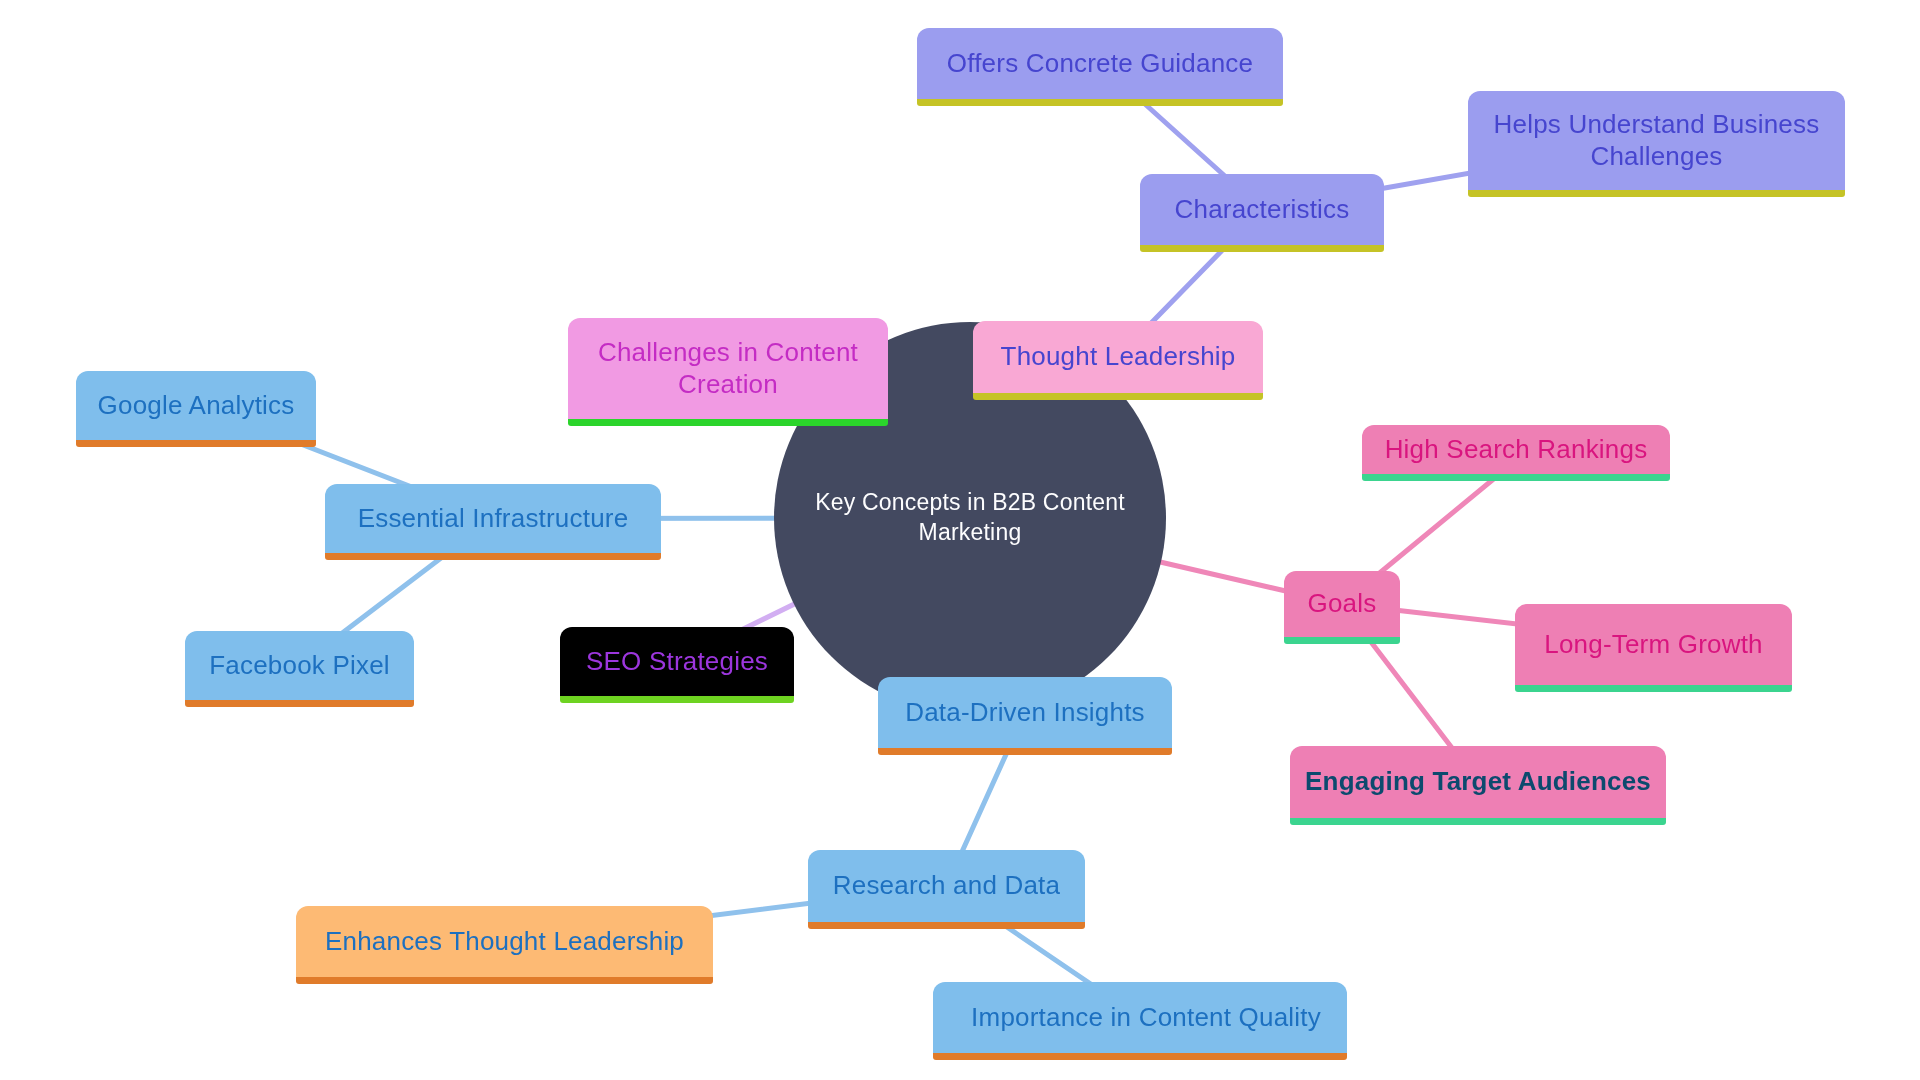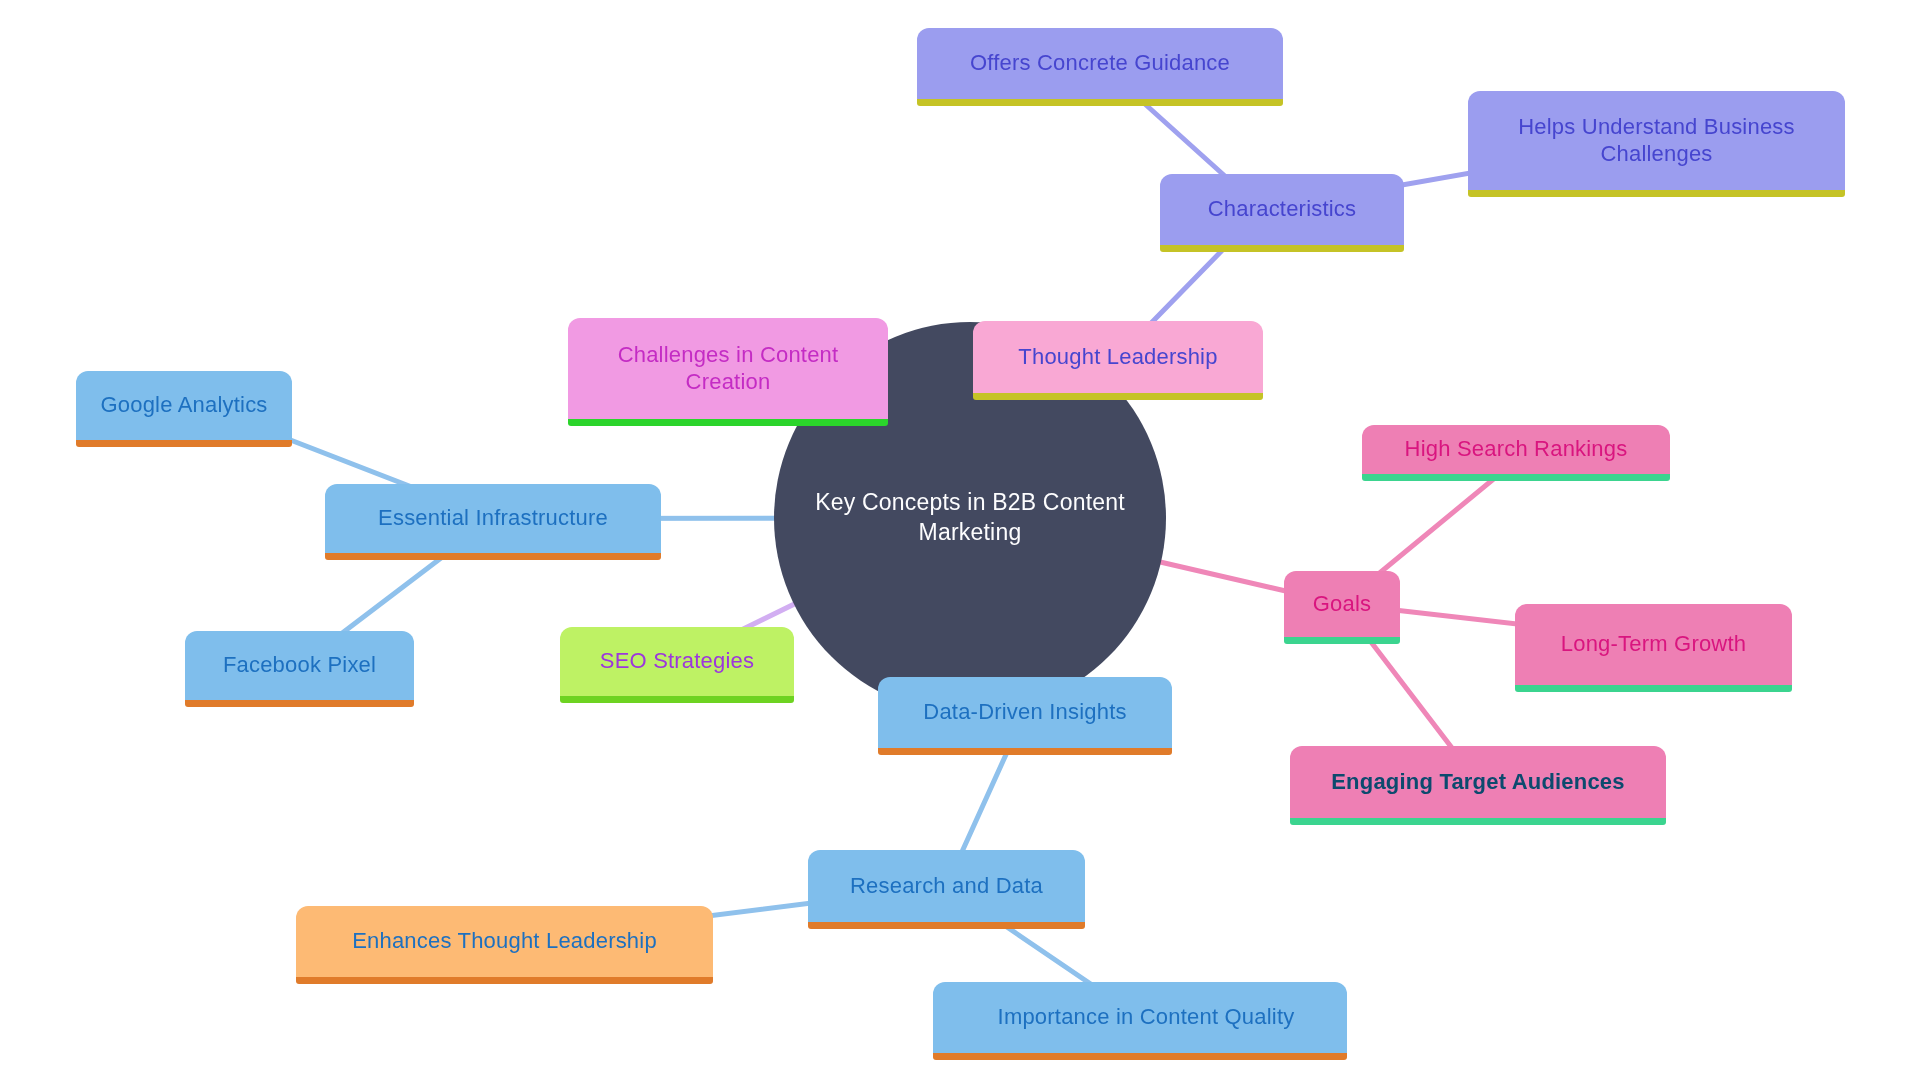--- a/index.html
+++ b/index.html
@@ -38,21 +38,21 @@
   }
   .node {
     position: absolute;
     z-index: 3;
     box-sizing: border-box;
     display: flex;
     align-items: center;
     justify-content: center;
     text-align: center;
     border-radius: 12px 12px 3px 3px;
-    font-size: 22px;
+    font-size: 26px;
     font-weight: 500;
     line-height: 1.22;
     padding: 0 12px;
     letter-spacing: 0.2px;
   }
 </style>
 </head>
 <body>
 
 <div id="canvas">
@@ -78,39 +78,39 @@
   <div id="central-topic" style="left: 774px; top: 322px; width: 392px; height: 392px; background: rgb(67, 73, 96); color: rgb(253, 253, 254);">
     <div class="central-label">Key Concepts in B2B Content Marketing</div>
   </div>
 
 <div class="node" style="left: 917px; top: 28px; width: 366px; height: 78px; background: rgb(155, 157, 239); color: rgb(70, 69, 207); border-bottom: 7px solid rgb(197, 195, 38);">
       <span>Offers Concrete Guidance</span>
     </div>
     <div class="node" style="left: 1468px; top: 91px; width: 377px; height: 106px; background: rgb(155, 157, 239); color: rgb(70, 69, 207); border-bottom: 7px solid rgb(197, 195, 38);">
       <span>Helps Understand Business Challenges</span>
     </div>
-    <div class="node" style="left: 1140px; top: 174px; width: 244px; height: 78px; background: rgb(155, 157, 239); color: rgb(70, 69, 207); border-bottom: 7px solid rgb(197, 195, 38); margin-left: 20px;">
+    <div class="node" style="left: 1140px; top: 174px; width: 244px; height: 78px; background: rgb(155, 157, 239); color: rgb(70, 69, 207); border-bottom: 7px solid rgb(197, 195, 38);">
       <span>Characteristics</span>
     </div>
     <div class="node" style="left: 973px; top: 321px; width: 290px; height: 79px; background: #f9a8d4; color: rgb(70, 69, 207); border-bottom: 7px solid rgb(197, 195, 38);">
       <span>Thought Leadership</span>
     </div>
     <div class="node" style="left: 568px; top: 318px; width: 320px; height: 108px; background: rgb(241, 154, 227); color: rgb(196, 44, 196); border-bottom: 7px solid rgb(43, 212, 43);">
       <span>Challenges in Content Creation</span>
     </div>
-    <div class="node" style="left: 76px; top: 371px; width: 216px; height: 76px; background: rgb(127, 190, 236); color: rgb(29, 112, 192); border-bottom: 7px solid rgb(224, 123, 42);">
+    <div class="node" style="left: 76px; top: 371px; width: 240px; height: 76px; background: rgb(127, 190, 236); color: rgb(29, 112, 192); border-bottom: 7px solid rgb(224, 123, 42);">
       <span>Google Analytics</span>
     </div>
     <div class="node" style="left: 325px; top: 484px; width: 336px; height: 76px; background: rgb(127, 190, 236); color: rgb(29, 112, 192); border-bottom: 7px solid rgb(224, 123, 42);">
       <span>Essential Infrastructure</span>
     </div>
     <div class="node" style="left: 185px; top: 631px; width: 229px; height: 76px; background: rgb(127, 190, 236); color: rgb(29, 112, 192); border-bottom: 7px solid rgb(224, 123, 42);">
       <span>Facebook Pixel</span>
     </div>
-    <div class="node" style="left: 560px; top: 627px; width: 234px; height: 76px; background: #bef264; color: rgb(156, 54, 221); border-bottom: 7px solid rgb(110, 211, 33);">
+    <div class="node" style="left: 560px; top: 627px; width: 234px; height: 76px; background: #000000; color: rgb(156, 54, 221); border-bottom: 7px solid rgb(110, 211, 33);">
       <span>SEO Strategies</span>
     </div>
     <div class="node" style="left: 878px; top: 677px; width: 294px; height: 78px; background: rgb(127, 190, 236); color: rgb(29, 112, 192); border-bottom: 7px solid rgb(224, 123, 42); text-align: center;">
       <span>Data-Driven Insights</span>
     </div>
     <div class="node" style="left: 1362px; top: 425px; width: 308px; height: 56px; background: rgb(238, 127, 180); color: rgb(217, 21, 127); border-bottom: 7px solid rgb(59, 212, 143);">
       <span>High Search Rankings</span>
     </div>
     <div class="node" style="left: 1284px; top: 571px; width: 116px; height: 73px; background: rgb(238, 127, 180); color: rgb(217, 21, 127); border-bottom: 7px solid rgb(59, 212, 143);">
       <span>Goals</span>

